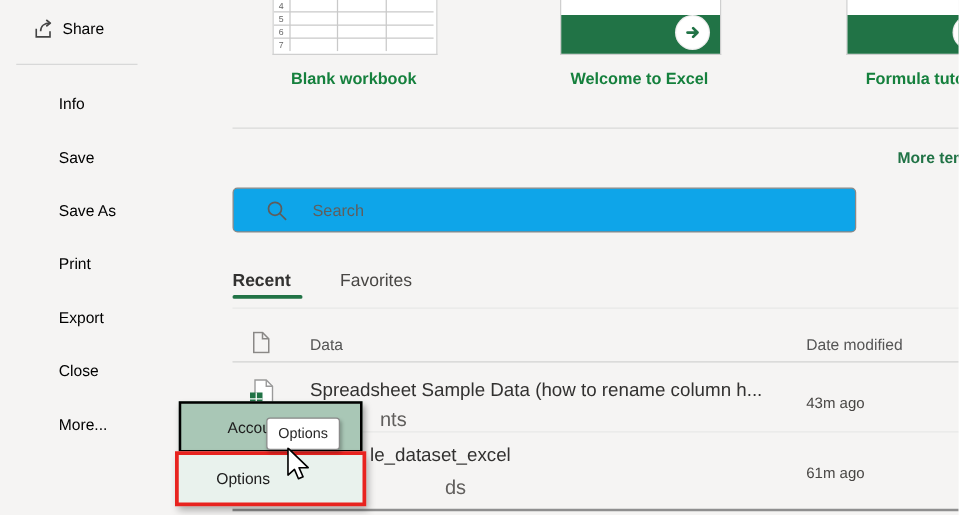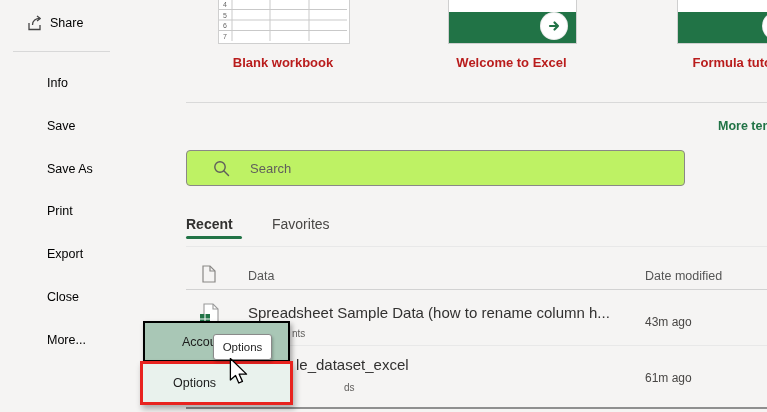--- a/index.html
+++ b/index.html
@@ -7,46 +7,46 @@
     background:#f5f4f3;font-family:"Liberation Sans",sans-serif;color:#323130;}
   .abs{position:absolute;}
 
   
   .nav-item{position:absolute;left:47px;transform:translateY(-50%);
     font-size:12.5px;color:#000000;white-space:nowrap;cursor:default;}
   .nav-divider{position:absolute;left:13px;width:97px;height:1px;background:#d8d8d8;}
 
   
   .card{position:absolute;top:0;background:#fff;border:1px solid #cfcfcf;border-top:none;}
-  .card-label{position:absolute;top:55px;font-size:13px;font-weight:600;color:#b91c1c;text-align:center;white-space:nowrap;}
+  .card-label{position:absolute;top:55px;font-size:13px;font-weight:600;color:#15803d;text-align:center;white-space:nowrap;}
   .green-bar{position:absolute;left:0;right:0;top:12px;height:31px;background:#217346;}
   .arrow-circle{position:absolute;width:26px;height:26px;border-radius:50%;background:#fff;
     box-shadow:0 0 0 1px #ececec;display:flex;align-items:center;justify-content:center;}
 
   .divider{position:absolute;left:186px;right:0;height:1px;background:#d9d9d9;}
   .more-link{position:absolute;left:718px;top:119px;font-size:12.5px;font-weight:600;color:#217346;white-space:nowrap;cursor:pointer;}
 
   
-  .search-box{position:absolute;left:186px;top:150px;width:497px;height:34px;background:#bef264;
+  .search-box{position:absolute;left:186px;top:150px;width:497px;height:34px;background:#0ea5e9;
     border:1px solid #8a8886;border-radius:4px;display:flex;align-items:center;}
   .search-box svg{margin-left:26px;}
   .search-box input{flex:1;border:none;outline:none;background:transparent;
     font-family:"Liberation Sans",sans-serif;font-size:13px;color:#323130;margin-left:18px;}
   .search-box input::placeholder{color:#605e5c;}
 
   
   .tab{position:absolute;top:216px;font-size:14px;white-space:nowrap;cursor:pointer;}
   .tab.active{font-weight:600;color:#323130;}
   .tab.plain{color:#484644;}
   .tab-underline{position:absolute;left:186px;top:236px;width:56px;height:3px;background:#217346;border-radius:2px;}
 
   
   .col-header{position:absolute;top:269px;font-size:12.5px;color:#555;white-space:nowrap;}
   .row-name{position:absolute;font-size:15px;color:#323130;white-space:nowrap;}
-  .row-sub{position:absolute;font-size:10px;color:#605e5c;white-space:nowrap;}
+  .row-sub{position:absolute;font-size:16px;color:#605e5c;white-space:nowrap;margin-left:12px;}
   .row-date{position:absolute;left:645px;font-size:12px;color:#484644;white-space:nowrap;}
 
   
   .account-box{position:absolute;left:143px;top:321px;width:147px;height:41px;background:#a9c7b6;
     border:2px solid #000;box-sizing:border-box;display:flex;align-items:center;
     font-size:12.5px;color:#1c1c1c;box-shadow:2px 3px 5px rgba(0,0,0,.35);overflow:hidden;}
   .account-box span{padding-left:37px;white-space:nowrap;}
   .options-box{position:absolute;left:140px;top:361px;width:153px;height:44px;background:#e9f2ed;
     border:3px solid #e8231f;box-sizing:border-box;display:flex;align-items:center;
     font-size:12.5px;color:#1c1c1c;box-shadow:2px 4px 6px rgba(0,0,0,.3);}

